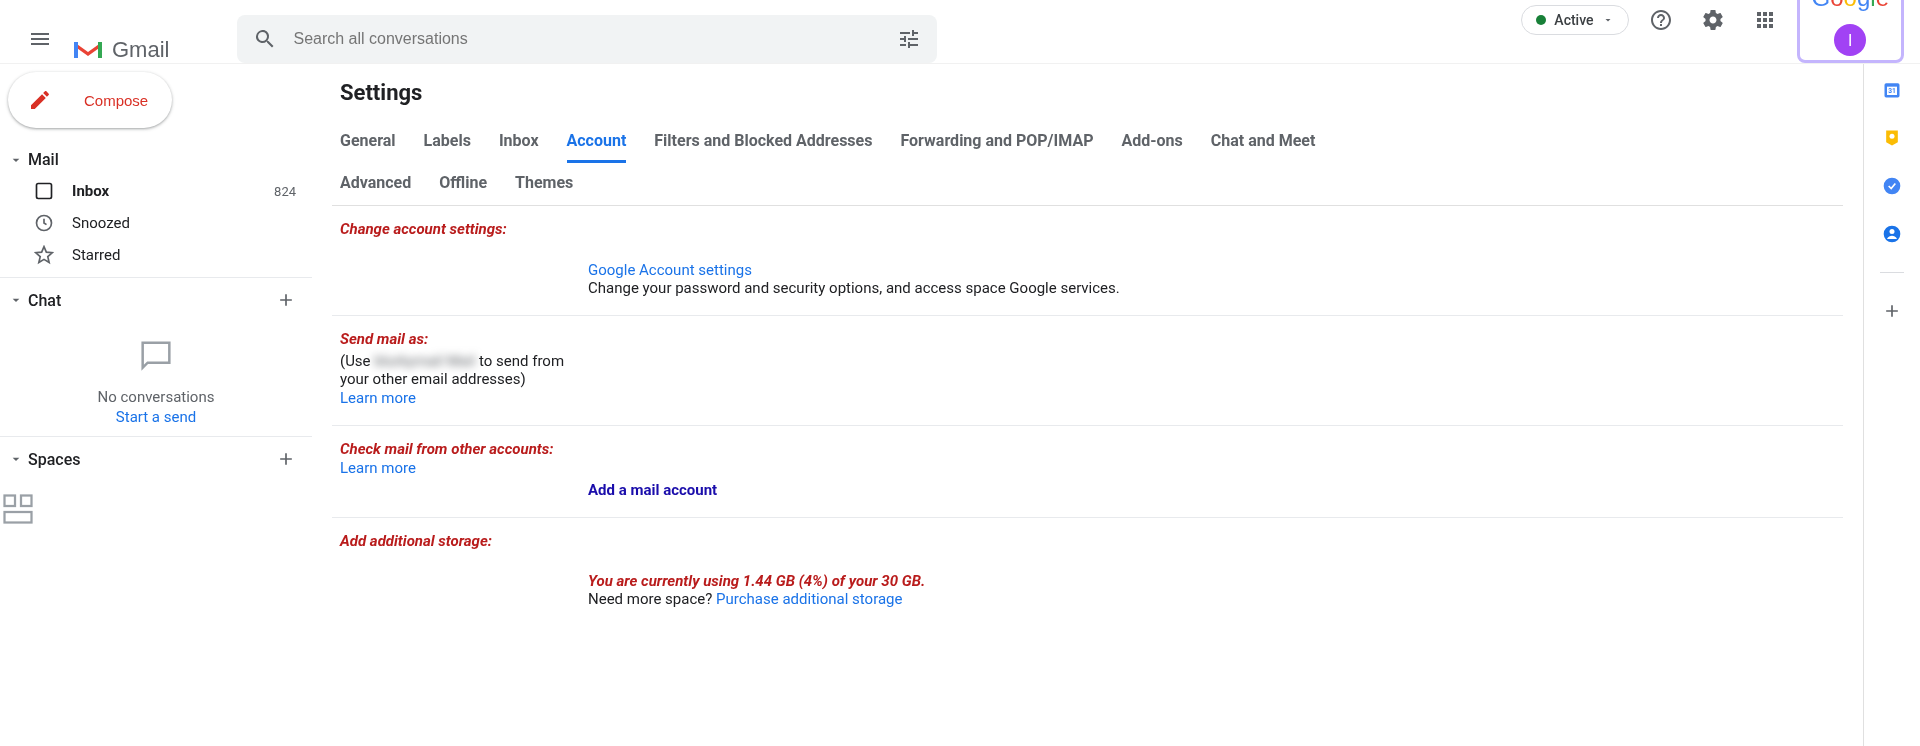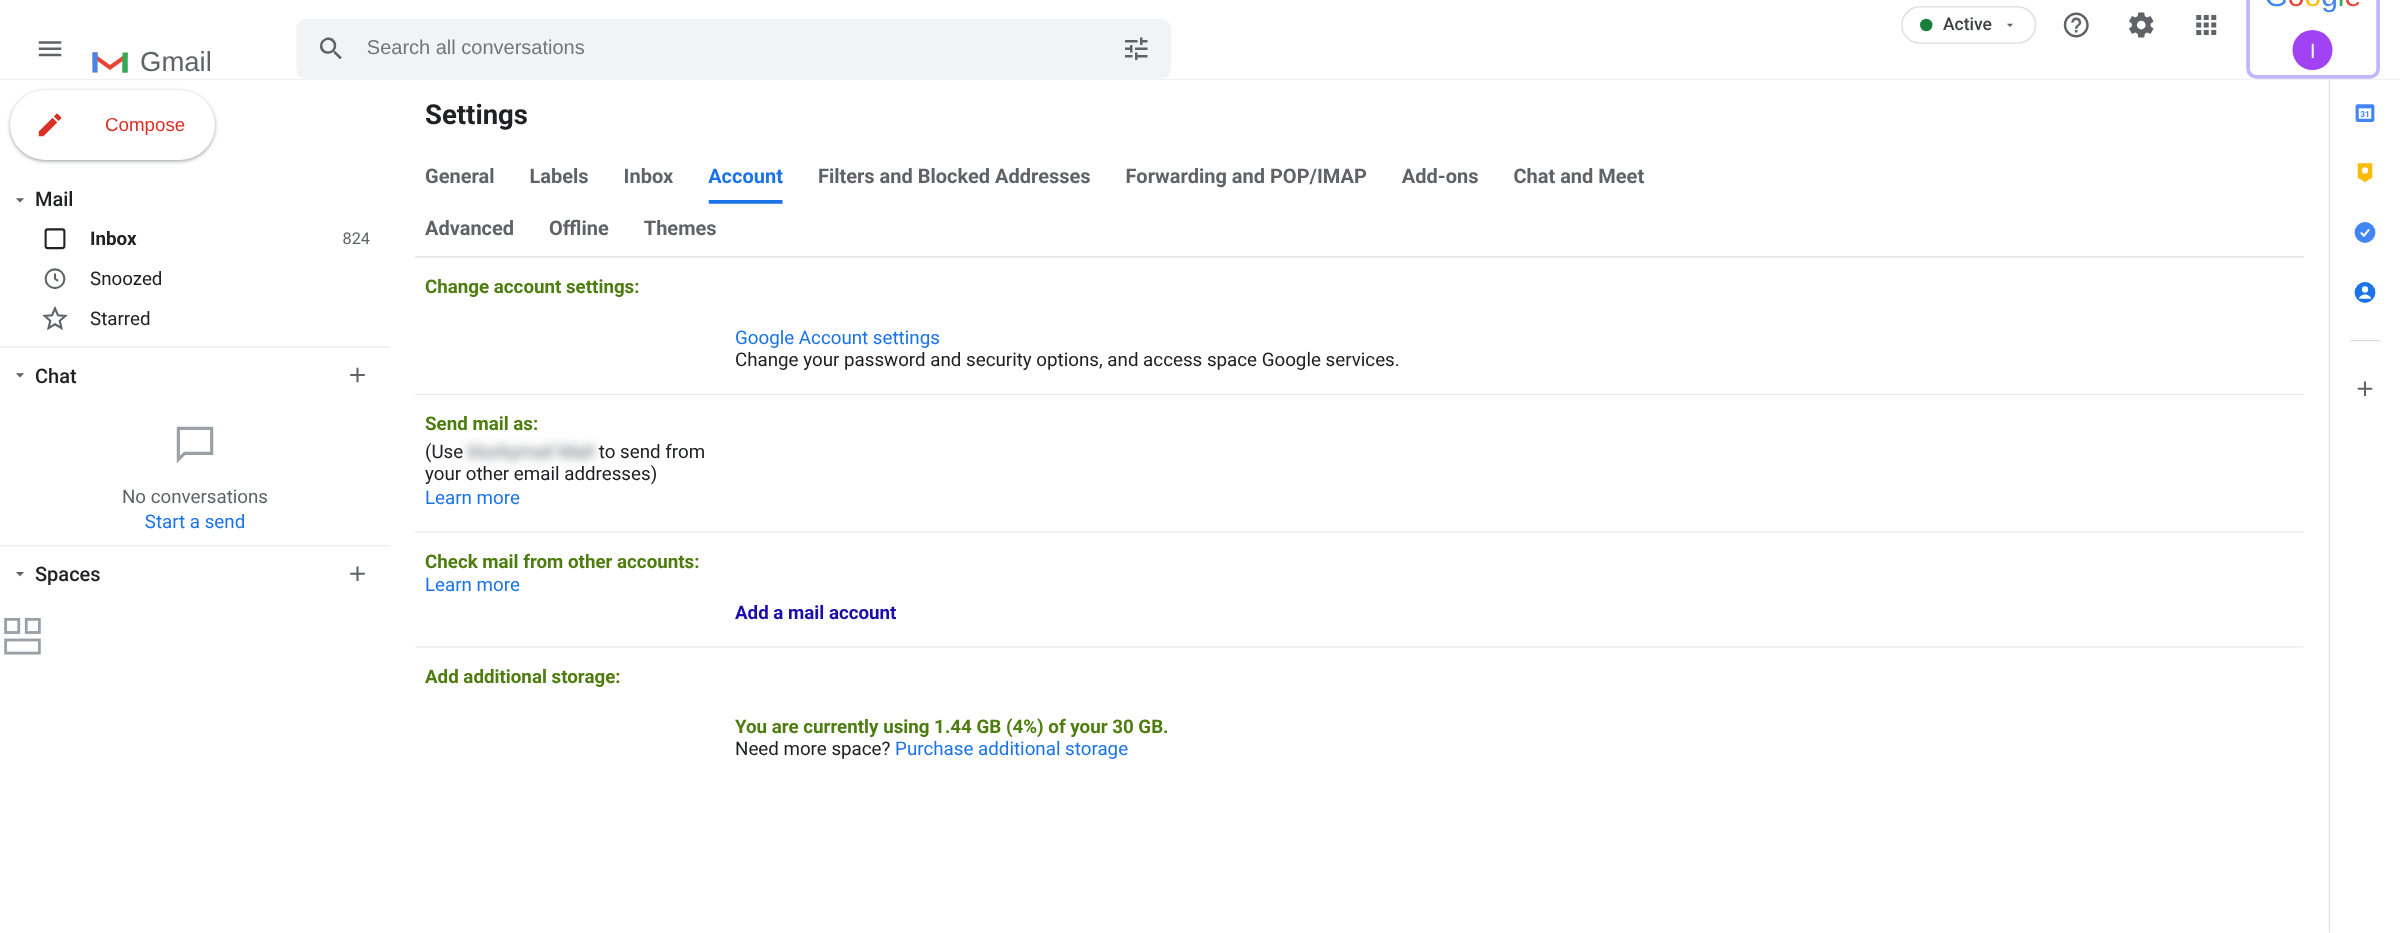--- a/index.html
+++ b/index.html
@@ -44,21 +44,21 @@
 
 .content { flex: 1; overflow-y: auto; padding: 16px 20px 0 20px; border-right: 1px solid #e0e0e0; }
 .page-title { font-size: 22px; color: #202124; margin-bottom: 16px; padding-left: 8px; }
 .tabs { display: flex; flex-wrap: wrap; gap: 0; border-bottom: 0; padding-left: 8px; }
 .tab { padding: 10px 0; margin-right: 28px; font-size: 16px; color: #5f6368; cursor: pointer; border-bottom: 3px solid transparent; font-weight: 700; }
 .tab.active { color: #1a73e8; border-bottom-color: #1a73e8; }
 .tabs-row2 { border-bottom: 1px solid #e0e0e0; margin-bottom: 0; }
 .settings-body { }
 .setting-row { display: flex; padding: 14px 8px 18px; border-bottom: 1px solid #e8eaed; }
 .setting-label-col { width: 248px; flex-shrink: 0; }
-.setting-label { font-size: 15px; font-weight: 700; color: #4d7c0f; }
+.setting-label { font-size: 15px; font-weight: 700; color: #b91c1c; font-style: italic; }
 .setting-sublabel { font-size: 15px; color: #202124; margin-top: 4px; }
 .setting-value-col { flex: 1; margin-top: 40px; }
 .setting-value-row { display: flex; justify-content: space-between; align-items: flex-start; }
 .link { color: #1a73e8; cursor: pointer; font-size: 15px; }
 .link-bold { color: #1a0dab; font-weight: 700; cursor: pointer; font-size: 15px; }
 .text-normal { font-size: 15px; color: #202124; }
 .blurred { filter: blur(6px); color: #5f6368; font-size: 15px; }
 .highlight-box { border: 2px solid #d93025; padding: 2px 4px; display: inline-block; margin-top: 10px; }
 .edit-info { color: #1a73e8; cursor: pointer; font-size: 15px; font-weight: 400; }
 

